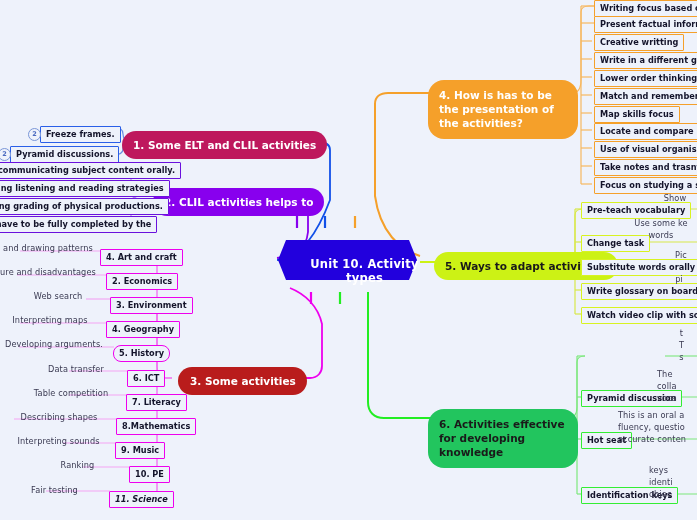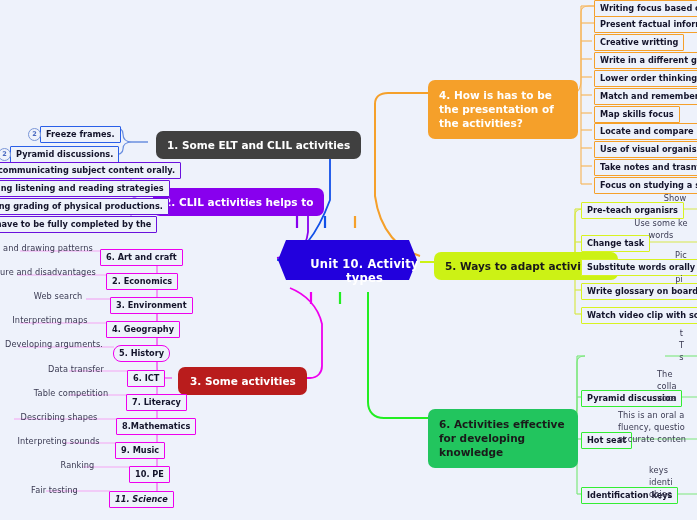--- a/index.html
+++ b/index.html
@@ -46,29 +46,29 @@
     text-align: center;
     letter-spacing: .2px;
   }
   .root-wrap {
     position: absolute;
     filter: drop-shadow(0 0 0 rgba(0,0,0,0));
   }
 
   
   .l1 {
-    border-radius: 7px;
+    border-radius: 16px;
     color: #ffffff;
     font-weight: bold;
     font-size: 10.5px;
     padding: 8px 11px;
   }
   .l1.two-line { white-space: normal; width: 150px; line-height: 1.35; }
 
-  .l1-blue    { background: #404040; margin-left: 34px; }
+  .l1-blue    { background: #be185d; }
   .l1-purple  { background: #8800ee; }
   .l1-magenta { background: #b91c1c; padding-left: 12px; }
   .l1-orange  { background: #f5a02a; }
   .l1-lime    { background: #ccf215; color:#1a1a1a; }
   .l1-green   { background: #22c55e; color:#1a1a1a; }
 
   
   .l2 {
     background: #eef2fb;
     border: 1.6px solid #888;
@@ -237,21 +237,21 @@
 
   <div class="node l1 l1-purple" style="left:153px; top:188px;">2. CLIL activities helps to</div>
 
   <div class="node l2 b-purple" style="left:-8px; top:162px;">communicating subject content orally.</div>
   <div class="node l2 b-purple" style="left:-14px; top:180px;">ping listening and reading strategies</div>
   <div class="node l2 b-purple" style="left:-14px; top:198px;">ting grading of physical productions.</div>
   <div class="node l2 b-purple" style="left:-18px; top:216px;">s have to be fully completed by the</div>
 
   <div class="node l1 l1-magenta" style="left:178px; top:367px;">3. Some activities</div>
 
-  <div class="node l2 b-magenta" style="left:100px; top:249px;">6. Art and craft</div>
+  <div class="node l2 b-magenta" style="left:100px; top:249px;">4. Art and craft</div>
   <div class="node l3 right" style="left:-4px; top:244px; width:104px;">and drawing patterns</div>
 
   <div class="node l2 b-magenta" style="left:106px; top:273px;">2. Economics</div>
   <div class="node l3 right" style="left:-8px; top:268px; width:112px;">ure and disadvantages</div>
 
   <div class="node l2 b-magenta" style="left:110px; top:297px;">3. Environment</div>
   <div class="node l3 right" style="left:10px; top:292px; width:96px;">Web search</div>
 
   <div class="node l2 b-magenta" style="left:106px; top:321px;">4. Geography</div>
   <div class="node l3 right" style="left:-2px; top:316px; width:104px;">Interpreting maps</div>
@@ -286,21 +286,21 @@
   <div class="node l2 b-orange" style="left:594px; top:70px;">Lower order thinking skills f</div>
   <div class="node l2 b-orange" style="left:594px; top:88px;">Match and remember histori</div>
   <div class="node l2 b-orange" style="left:594px; top:106px;">Map skills focus</div>
   <div class="node l2 b-orange" style="left:594px; top:123px;">Locate and compare Informa</div>
   <div class="node l2 b-orange" style="left:594px; top:141px;">Use of visual organisrs</div>
   <div class="node l2 b-orange" style="left:594px; top:159px;">Take notes and  trasnfer the</div>
   <div class="node l2 b-orange" style="left:594px; top:177px;">Focus on studying a source</div>
 
   <div class="node l1 l1-lime" style="left:434px; top:252px;">5. Ways to adapt activities.</div>
 
-  <div class="node l2 b-lime" style="left:581px; top:202px;">Pre-teach organisrs</div>
+  <div class="node l2 b-lime" style="left:581px; top:202px;">Pre-teach vocabulary</div>
   <div class="node l3 right" style="left:653px; top:194px; width:44px;">Show</div>
 
   <div class="node l2 b-lime" style="left:581px; top:235px;">Change task</div>
   <div class="node l3 multi center" style="left:625px; top:218px; width:72px;">Use some ke<br>words</div>
 
   <div class="node l2 b-lime" style="left:581px; top:259px;">Substitute words orally</div>
   <div class="node l3 right" style="left:665px; top:251px; width:32px;">Pic</div>
 
   <div class="node l2 b-lime" style="left:581px; top:283px;">Write glossary on board</div>
   <div class="node l3 right" style="left:661px; top:275px; width:36px;">pi</div>

